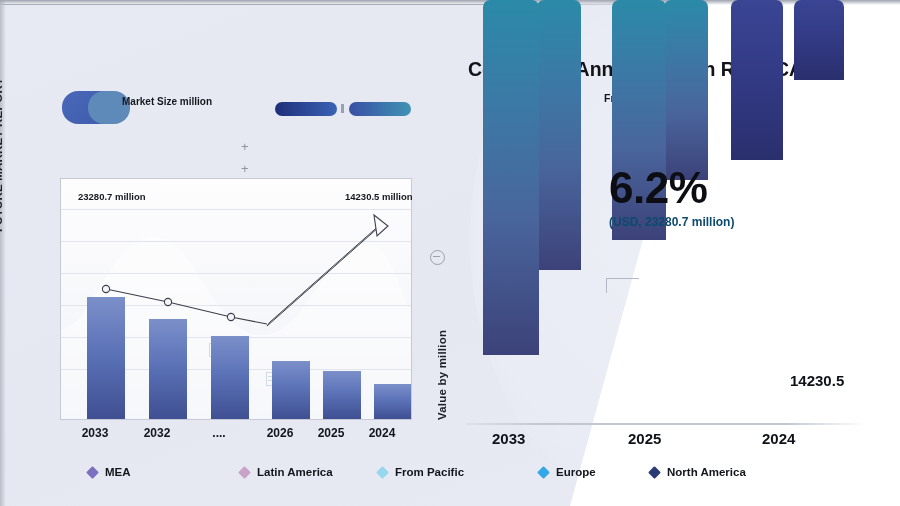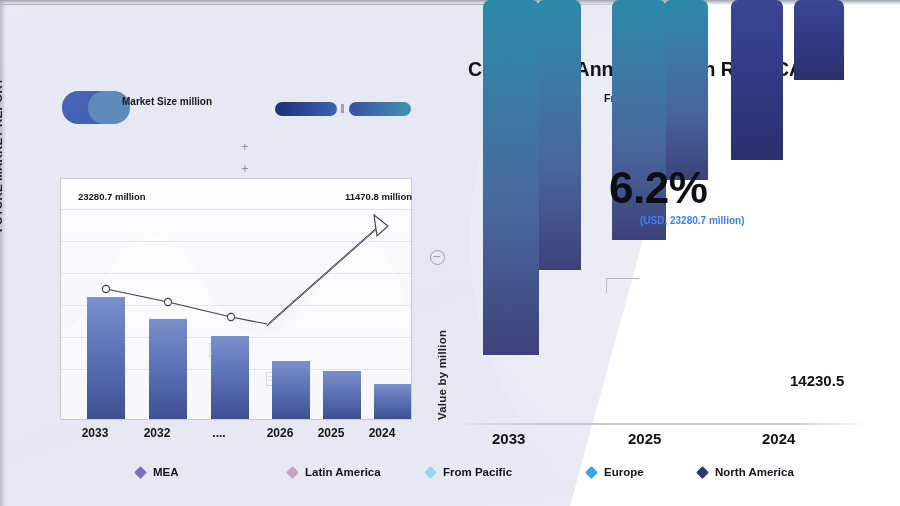--- a/index.html
+++ b/index.html
@@ -129,43 +129,43 @@
   }
   .wm::before{content:"";position:absolute;left:1px;top:3px;width:9px;height:1px;background:#d2d6e0;}
   .wm::after{content:"";position:absolute;left:1px;top:7px;width:9px;height:1px;background:#d2d6e0;}
 
   
   .legend{
     position:absolute;left:88px;top:466px;width:700px;height:20px;
   }
   .leg-item{
     position:absolute;top:0;display:flex;align-items:center;gap:8px;
-    font-size:11.5px;font-weight:bold;color:#12151b;white-space:nowrap;margin-left:48px;
+    font-size:11.5px;font-weight:bold;color:#12151b;white-space:nowrap;
   }
   .leg-dot{
     width:9px;height:9px;transform:rotate(45deg);border-radius:1px;display:inline-block;
   }
 
   
   .cagr-title{
     position:absolute;left:468px;top:58px;
     font-size:19.5px;font-weight:bold;color:#111318;white-space:nowrap;
   }
   .cagr-sub{
     position:absolute;left:604px;top:92px;
     font-size:10.5px;font-weight:bold;color:#15181e;white-space:nowrap;
   }
   .cagr-big{
     position:absolute;left:609px;top:163px;
     font-size:44px;font-weight:bold;color:#0c0e13;letter-spacing:-.5px;
     white-space:nowrap;
   }
   .cagr-usd{
-    position:absolute;left:640px;top:215px;
-    font-size:10px;font-weight:bold;color:#3b82f6;white-space:nowrap;
+    position:absolute;left:609px;top:215px;
+    font-size:12px;font-weight:bold;color:#0c4a6e;white-space:nowrap;
   }
   .rbar{
     position:absolute;border-radius:7px 7px 0 0;
     background:linear-gradient(180deg,#2b8aa8 0%,#3b7aa6 28%,#49659c 62%,#3c4279 100%);
   }
   .rbar.navy{
     background:linear-gradient(180deg,#3a4593 0%,#333b86 45%,#2a2f6d 100%);
   }
   .rbaseline{
     position:absolute;left:466px;top:423px;width:400px;height:2px;
@@ -242,21 +242,21 @@
       <circle cx="107" cy="123" r="3.6" fill="#f3f4f8" stroke="#3b3f4a" stroke-width="1.1"></circle>
       <circle cx="170" cy="138" r="3.6" fill="#f3f4f8" stroke="#3b3f4a" stroke-width="1.1"></circle>
       <path d="M206,147 L318,48" fill="none" stroke="#3b3f4a" stroke-width="1"></path>
       <path d="M209,143 L321,44" fill="none" stroke="#3b3f4a" stroke-width="1"></path>
       <path d="M206,147 L209,143" fill="none" stroke="#3b3f4a" stroke-width="1"></path>
       <path d="M313,36 L327,47 L316,57 Z" fill="#fbfbfd" stroke="#3b3f4a" stroke-width="1.1"></path>
     </svg>
   </div>
 
   <div class="ann ann-left">23280.7 million</div>
-  <div class="ann ann-right">11470.8 million</div>
+  <div class="ann ann-right">14230.5 million</div>
 
   <div class="xtick" style="left:70px;width:50px;">2033</div>
   <div class="xtick" style="left:132px;width:50px;">2032</div>
   <div class="xtick" style="left:194px;width:50px;">....</div>
   <div class="xtick" style="left:255px;width:50px;">2026</div>
   <div class="xtick" style="left:306px;width:50px;">2025</div>
   <div class="xtick" style="left:357px;width:50px;">2024</div>
 
   <div class="legend">
     <div class="leg-item" style="left:0px;">

